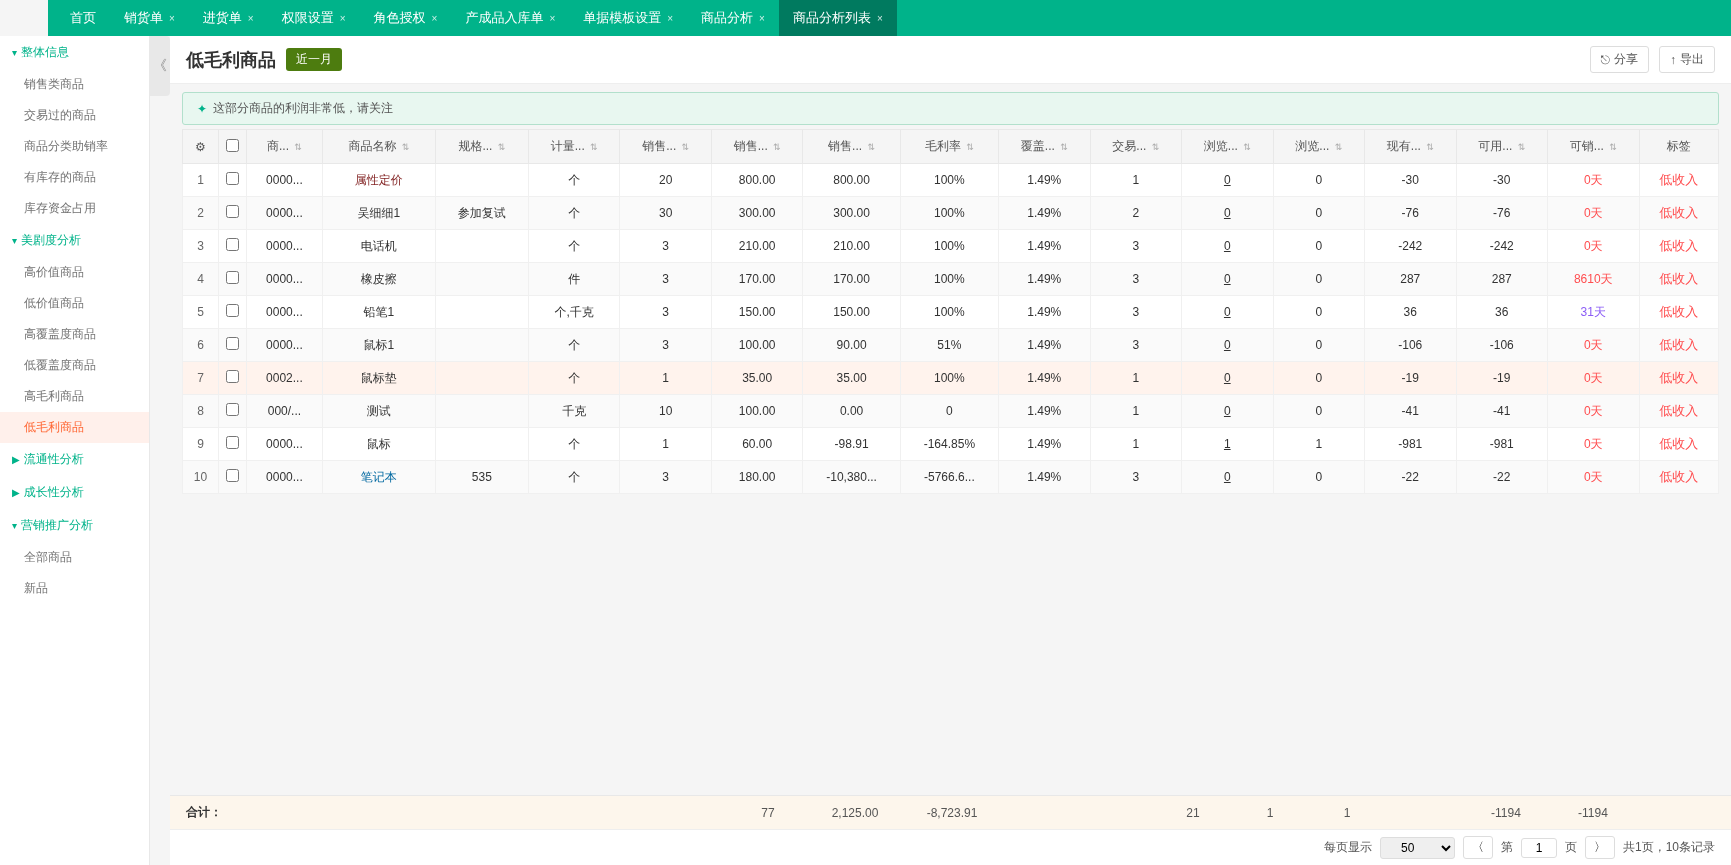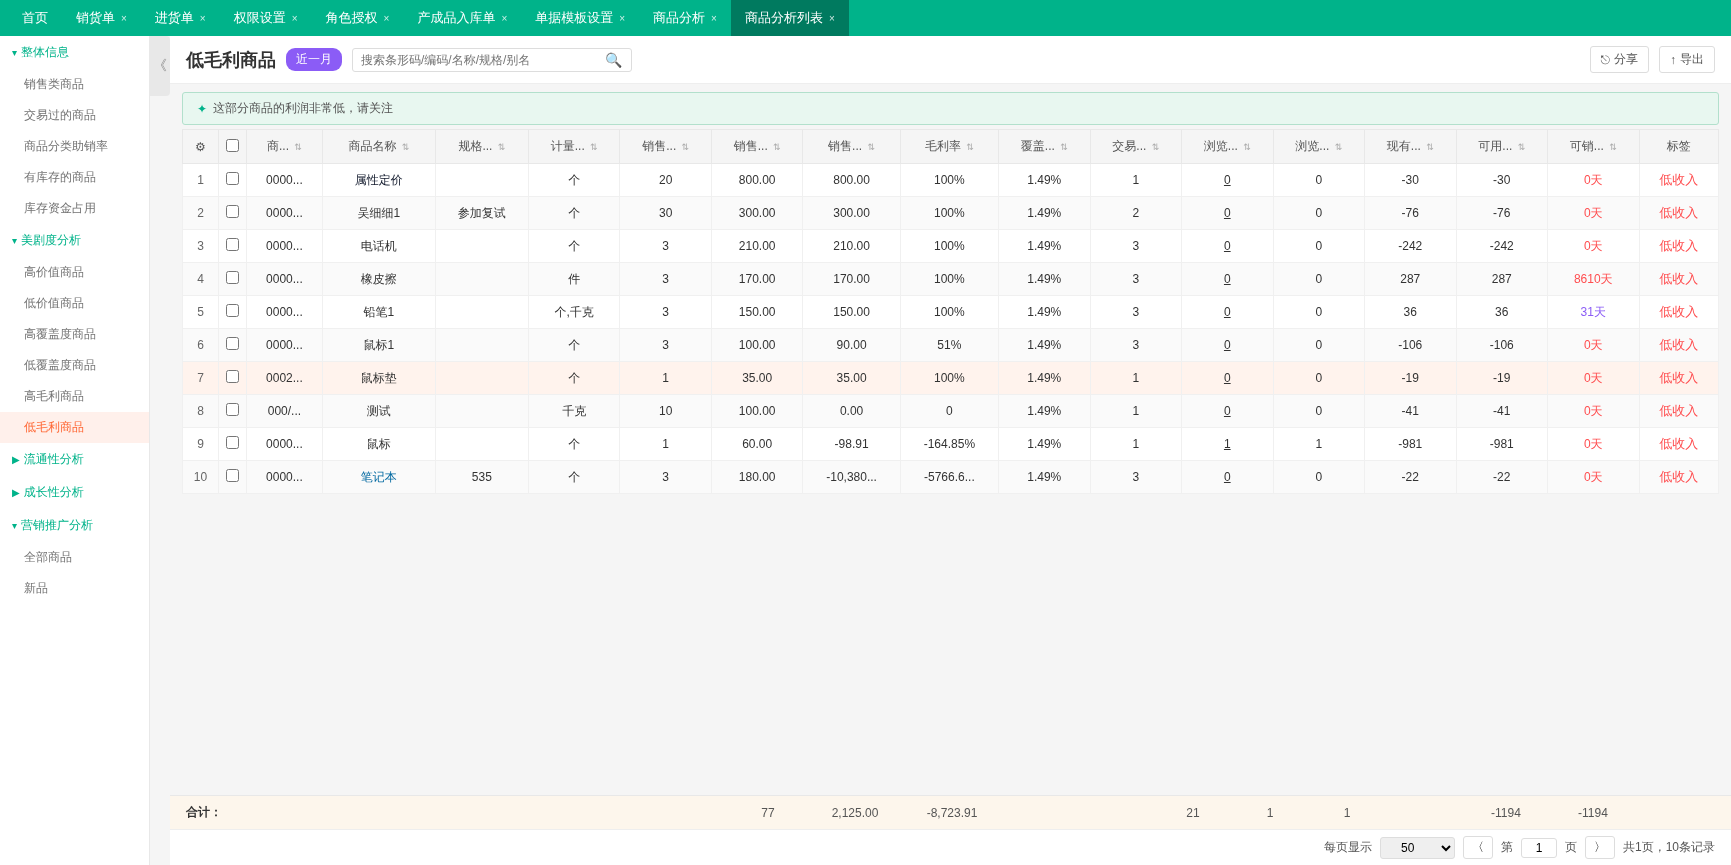--- a/index.html
+++ b/index.html
@@ -1,40 +1,40 @@
 <!DOCTYPE html>
 <html><head>
   <meta charset="utf-8">
   <style>
     * { margin: 0; padding: 0; box-sizing: border-box; }
     body { font-family: 'Microsoft YaHei', Arial, sans-serif; font-size: 12px; background: #f5f5f5; color: #333; width: 1731px; min-height: 865px; overflow-x: hidden; }
 
     
-    .top-nav { display: flex; align-items: center; background: #00b38a; height: 36px; padding: 0 8px; }
+    .top-nav { display: flex; align-items: center; background: #00b38a; height: 36px; padding: 0 8px; margin-left: 48px; }
     .nav-item { color: #fff; padding: 0 14px; height: 36px; display: flex; align-items: center; cursor: pointer; font-size: 13px; white-space: nowrap; }
     .nav-item.active { background: #007a5f; }
     .nav-item .close-x { margin-left: 6px; font-size: 10px; opacity: 0.8; }
 
     
     .main-layout { display: flex; height: calc(865px - 36px); }
 
     
     .sidebar { width: 150px; background: #fff; border-right: 1px solid #e8e8e8; overflow-y: auto; flex-shrink: 0; }
     .sidebar-group-title { display: flex; align-items: center; padding: 8px 12px; color: #00b38a; font-size: 12px; cursor: pointer; font-weight: 500; }
     .sidebar-group-title .arrow { margin-right: 4px; font-size: 10px; }
     .sidebar-item { padding: 7px 12px 7px 24px; color: #737373; cursor: pointer; font-size: 12px; white-space: nowrap; }
     .sidebar-item.active { background: #fff0eb; color: #ff6633; }
 
     
     .content { flex: 1; display: flex; flex-direction: column; overflow: hidden; }
 
     
     .content-header { display: flex; align-items: center; padding: 10px 16px; background: #fff; border-bottom: 1px solid #eee; gap: 10px; }
     .page-title { font-size: 18px; font-weight: bold; color: #333; }
-    .date-filter-btn { background: #8b5cf6; color: #fff; border: none; border-radius: 9px; padding: 3px 10px; font-size: 12px; cursor: pointer; text-align: center; }
+    .date-filter-btn { background: #4d7c0f; color: #fff; border: none; border-radius: 3px; padding: 3px 10px; font-size: 12px; cursor: pointer; text-align: center; }
     .search-box { display: flex; align-items: center; border: 1px solid #ddd; border-radius: 3px; padding: 3px 8px; flex: 1; max-width: 280px; }
     .search-box input { border: none; outline: none; font-size: 12px; width: 100%; background: transparent; }
     .search-icon { color: #aaa; font-size: 14px; cursor: pointer; }
     .header-actions { margin-left: auto; display: flex; gap: 10px; }
     .action-btn { display: flex; align-items: center; gap: 4px; border: 1px solid #ddd; border-radius: 3px; padding: 4px 10px; background: #fff; cursor: pointer; font-size: 12px; color: #555; }
 
     
     .notice-bar { background: #e8f7f0; border: 1px solid #b2e0cc; margin: 8px 12px 4px; padding: 7px 14px; border-radius: 3px; font-size: 12px; color: #555; display: flex; align-items: center; gap: 6px; }
     .notice-icon { color: #00b38a; }
 
@@ -152,24 +152,20 @@
       <div class="sidebar-item">新品</div>
     </div>
     <div class="collapse-btn">《</div>
   </div>
 
   <div class="content">
 
     <div class="content-header">
       <span class="page-title">低毛利商品</span>
       <button class="date-filter-btn">近一月</button>
-      <div class="search-box">
-        <input type="text" placeholder="搜索条形码/编码/名称/规格/别名" style="">
-        <span class="search-icon">🔍</span>
-      </div>
       <div class="header-actions">
         <button class="action-btn">
           <span>⎋</span>
           <span>分享</span>
         </button>
         <button class="action-btn">
           <span>↑</span>
           <span>导出</span>
         </button>
       </div>
@@ -253,21 +249,21 @@
             <th>
               <span>标签</span>
             </th>
           </tr>
         </thead>
         <tbody id="table-body">
         <tr>
       <td><span class="row-num">1</span></td>
       <td><input type="checkbox" style=""></td>
       <td>0000...</td>
-      <td style="cursor:pointer; color:#0f172a;">属性定价</td>
+      <td style="cursor:pointer; color:#7f1d1d;">属性定价</td>
       <td></td>
       <td>个</td>
       <td>20</td>
       <td>800.00</td>
       <td>800.00</td>
       <td>100%</td>
       <td>1.49%</td>
       <td>1</td>
       <td><span class="underline-link">0</span></td>
       <td>0</td>

